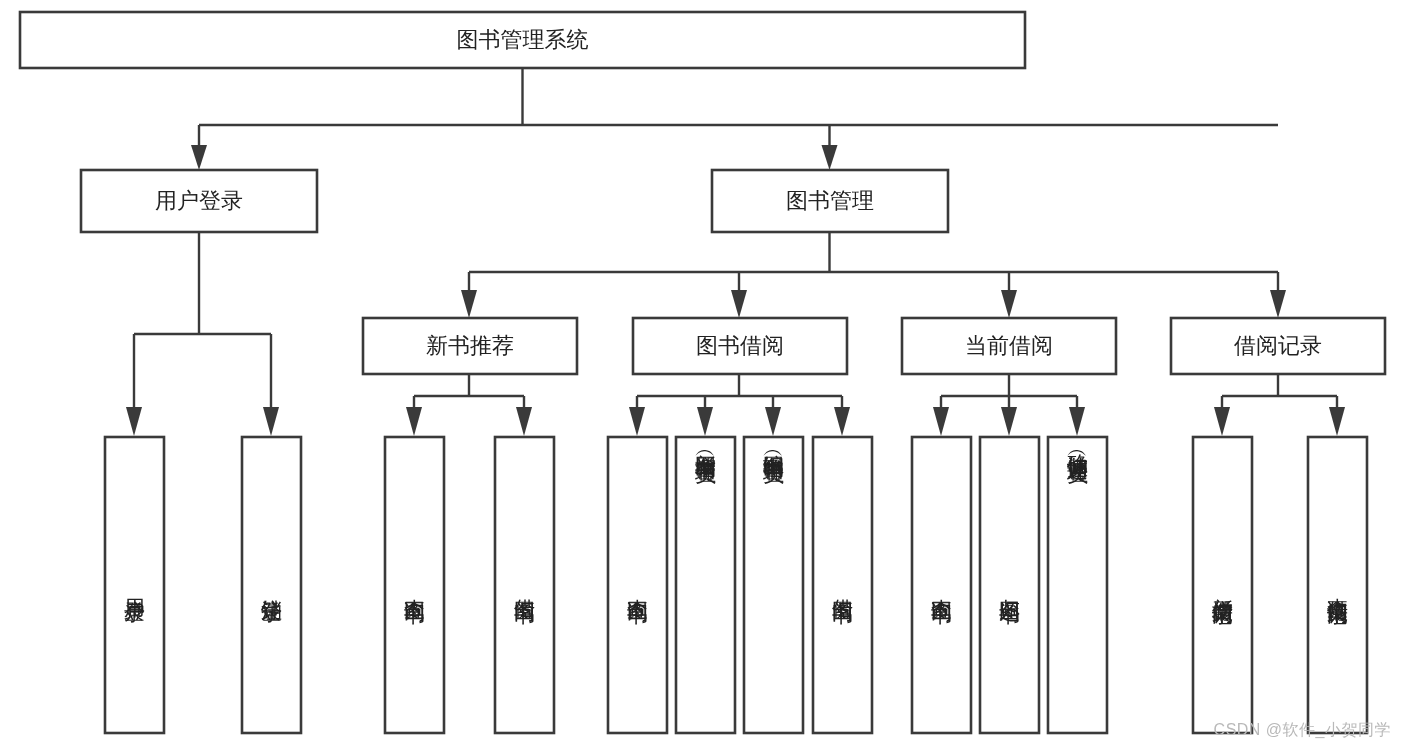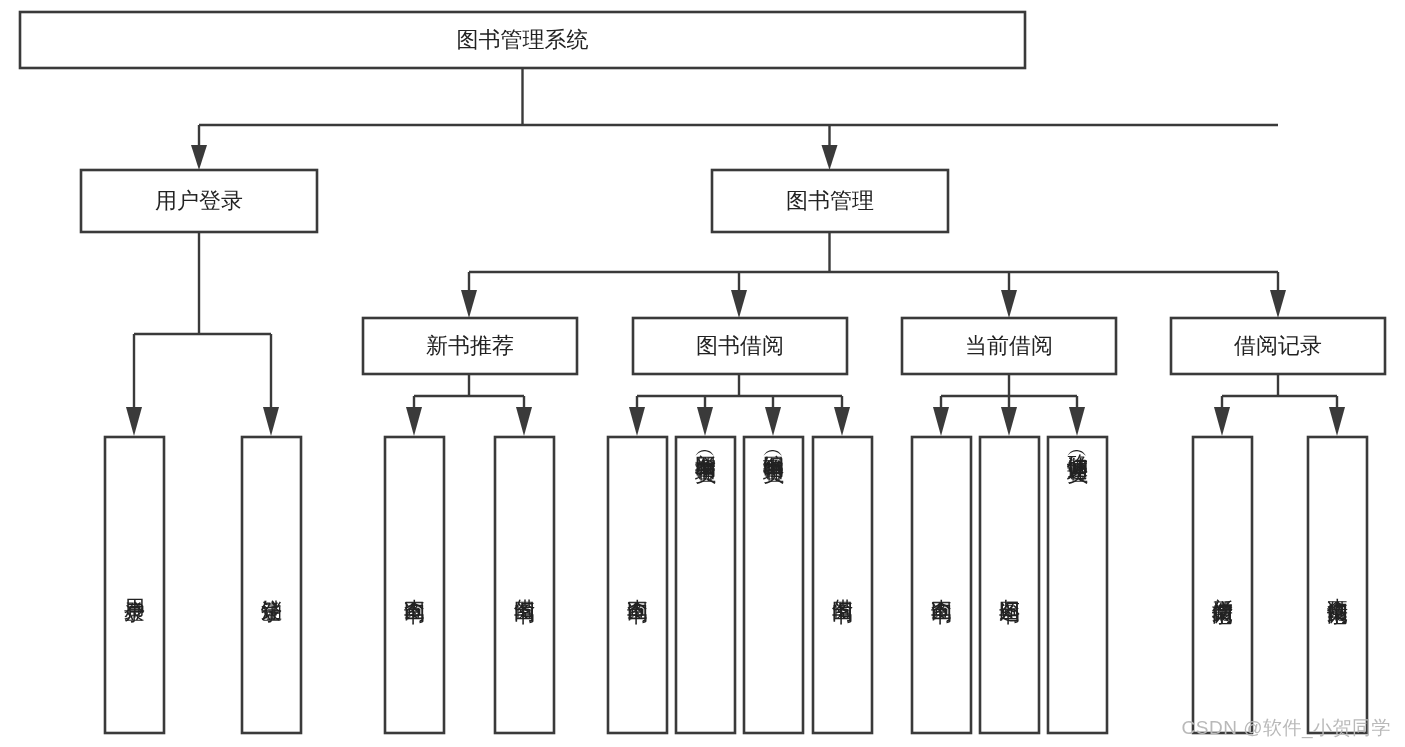--- a/index.html
+++ b/index.html
@@ -64,21 +64,21 @@
     line-height: 1.04;
     letter-spacing: 1.5px;
     color: #222222;
     white-space: nowrap;
   }
   .watermark {
     position: absolute;
     right: 14px;
     bottom: 6px;
     font-family: "Liberation Sans", "DejaVu Sans", sans-serif;
-    font-size: 19px;
+    font-size: 16px;
     color: #b9b9b9;
     letter-spacing: 0.5px;
     user-select: none;
   }
 </style>
 </head>
 <body>
 
 <div id="diagram-root">
 

